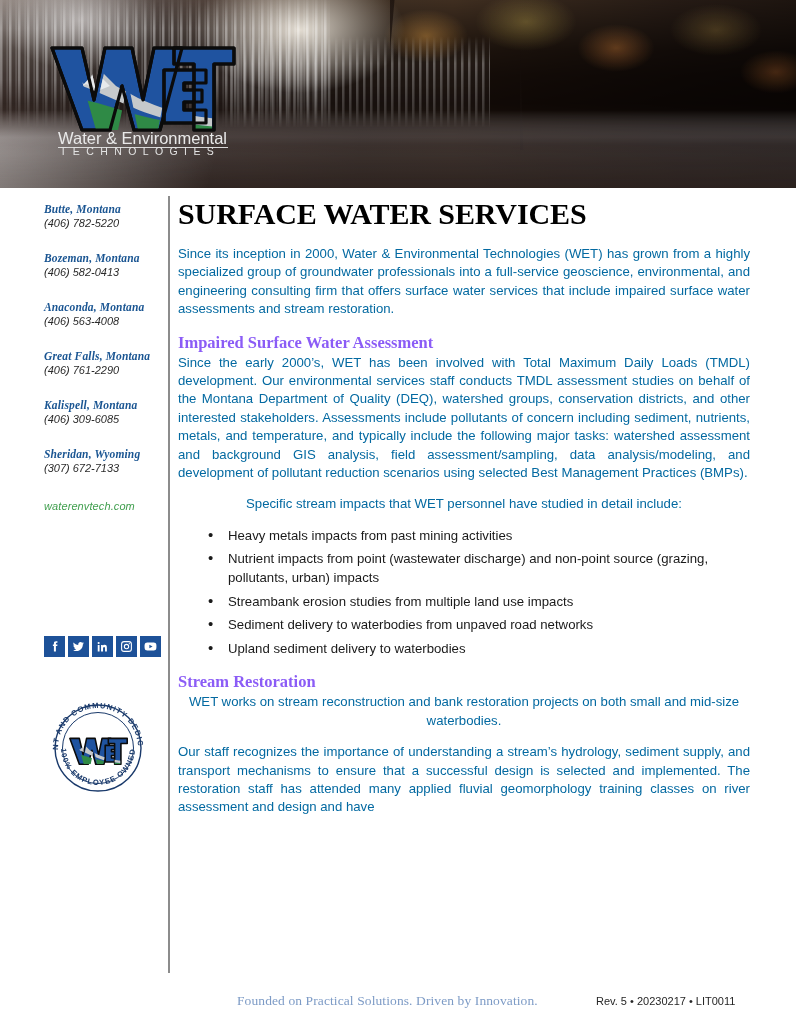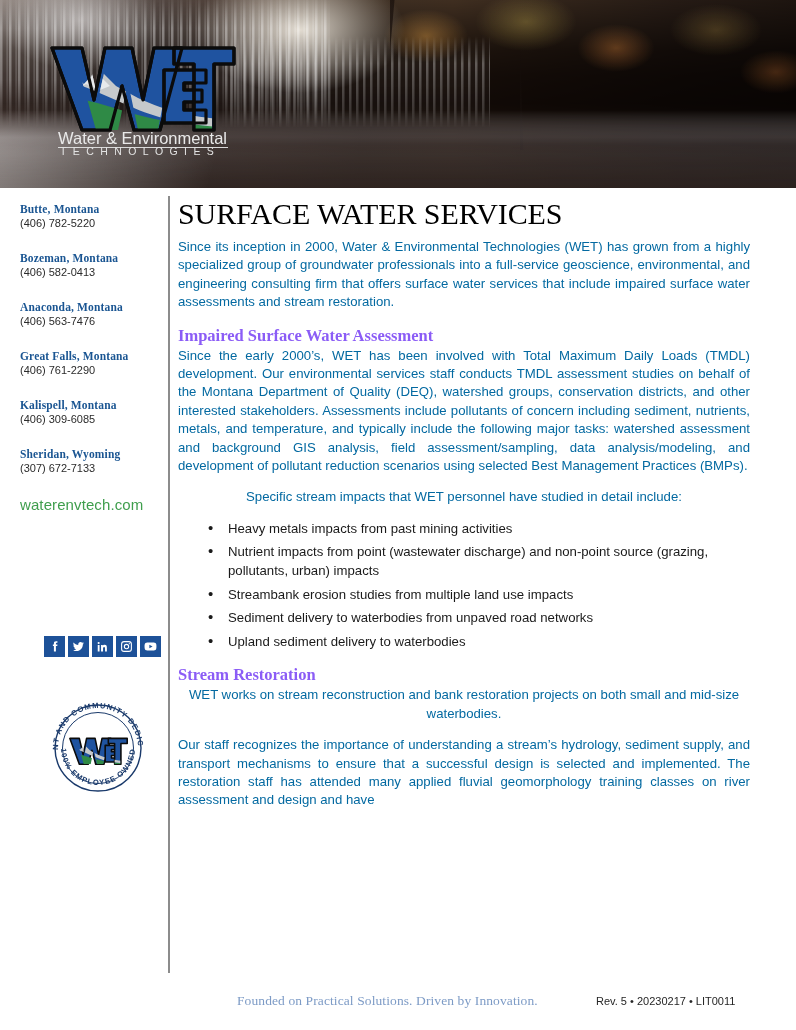--- a/index.html
+++ b/index.html
@@ -143,42 +143,43 @@
     width: 796px;
     height: 842px;
   }
 
   
   .sidebar {
     position: absolute;
     left: 0; top: 0;
     width: 168px;
     height: 842px;
-    padding: 14px 0 0 20px;
+    padding: 14px 0 0 44px;
+    font-style: italic;
   }
 
   .office { margin-bottom: 20px; }
   .office-city {
     font-family: "Liberation Serif", serif;
     font-weight: bold;
     font-size: 11.5px;
     color: #1a5592;
     letter-spacing: .15px;
     line-height: 14px;
   }
   .office-phone {
     font-family: "Liberation Sans", sans-serif;
     font-size: 11px;
     color: #2b2b2b;
     line-height: 15px;
   }
 
   .website-link {
     margin-top: 12px;
-    font-size: 15px;
+    font-size: 11px;
     color: #3f9e4d;
     text-decoration: none;
     letter-spacing: .1px;
   }
 
   .social-row {
     position: absolute;
     left: 44px;
     top: 448px;
     display: flex;
@@ -216,26 +217,26 @@
   
   .content {
     position: absolute;
     left: 178px;
     top: 8px;
     width: 572px;
   }
 
   .page-title {
     font-family: "Liberation Serif", serif;
-    font-weight: normal;
+    font-weight: bold;
     font-size: 30px;
     line-height: 36px;
     color: #000000;
     letter-spacing: -0.1px;
-    margin-bottom: 6px;
+    margin-bottom: 13px;
   }
 
   .section-heading {
     font-family: "Liberation Serif", serif;
     font-weight: bold;
     font-size: 16.5px;
     line-height: 20px;
     color: #8b5cf6;
     margin-top: 14px;
     margin-bottom: 1px;
@@ -363,21 +364,21 @@
         <div class="office-phone">(406) 782-5220</div>
       </div>
 
       <div class="office">
         <div class="office-city">Bozeman, Montana</div>
         <div class="office-phone">(406) 582-0413</div>
       </div>
 
       <div class="office">
         <div class="office-city">Anaconda, Montana</div>
-        <div class="office-phone">(406) 563-7476</div>
+        <div class="office-phone">(406) 563-4008</div>
       </div>
 
       <div class="office">
         <div class="office-city">Great Falls, Montana</div>
         <div class="office-phone">(406) 761-2290</div>
       </div>
 
       <div class="office">
         <div class="office-city">Kalispell, Montana</div>
         <div class="office-phone">(406) 309-6085</div>

